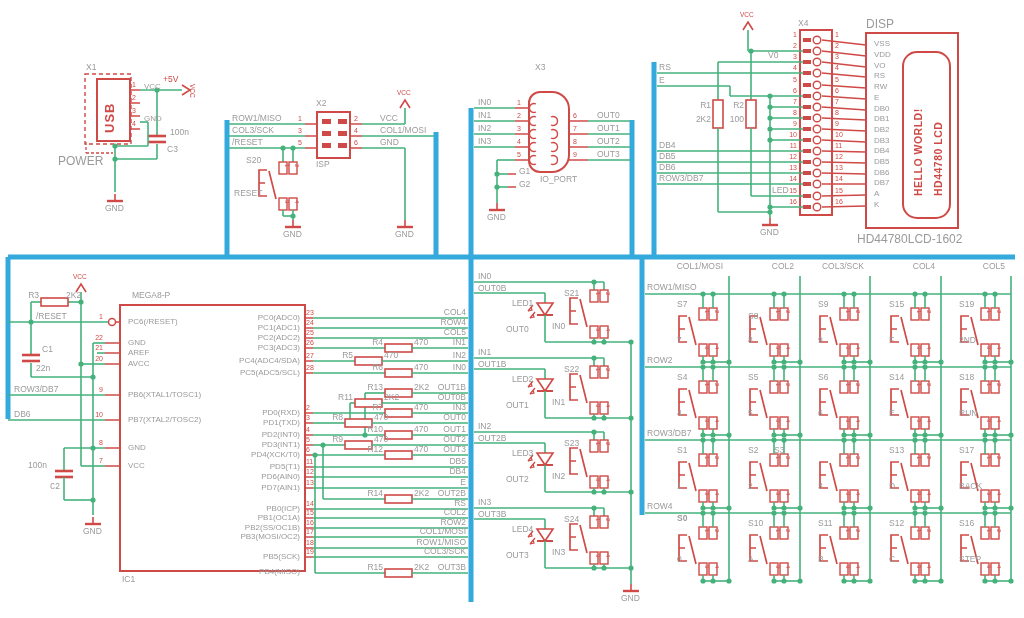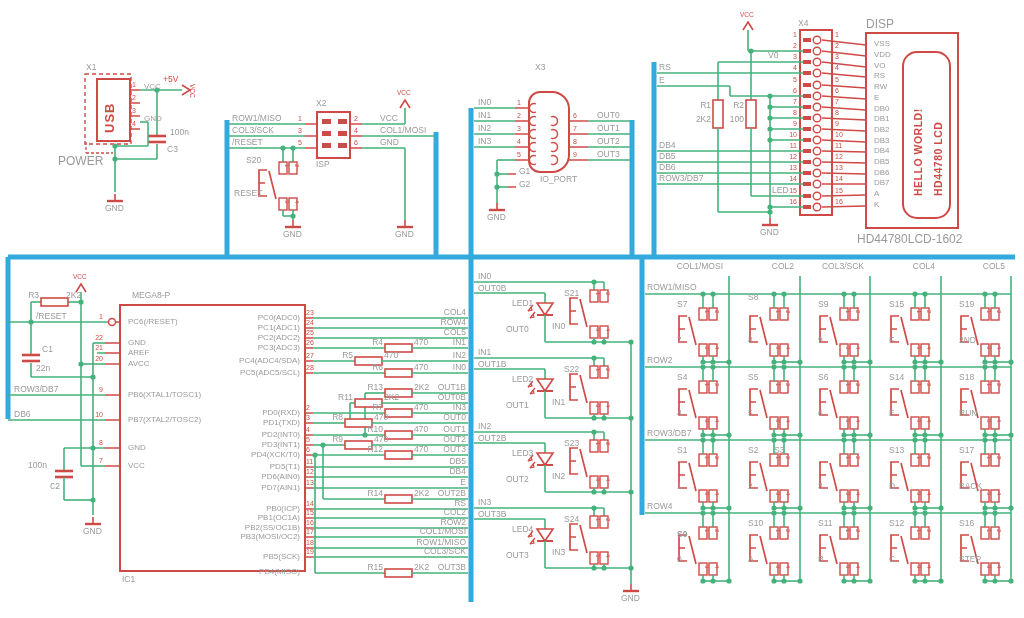--- a/index.html
+++ b/index.html
@@ -1137,21 +1137,21 @@
     <div class="lbl" style="left: 552px; top: 548px;">IN3</div>
     <div class="lbl" style="left: 621px; top: 594px;">GND</div>
     <div class="lbl r" style="left: 723px; top: 262px;">COL1/MOSI</div>
     <div class="lbl r" style="left: 794px; top: 262px;">COL2</div>
     <div class="lbl r" style="left: 864px; top: 262px;">COL3/SCK</div>
     <div class="lbl r" style="left: 935px; top: 262px;">COL4</div>
     <div class="lbl r" style="left: 1005px; top: 262px;">COL5</div>
     <div class="lbl" style="left: 647px; top: 283px;">ROW1/MISO</div>
     <div class="lbl" style="left: 677px; top: 300px;">S7</div>
     <div class="lbl" style="left: 677px; top: 336px;">7</div>
-    <div class="lbl" style="left: 748px; top: 293px;">S8</div>
+    <div class="lbl" style="left: 748px; top: 312px;">S8</div>
     <div class="lbl" style="left: 748px; top: 336px;">8</div>
     <div class="lbl" style="left: 818px; top: 300px;">S9</div>
     <div class="lbl" style="left: 818px; top: 336px;">9</div>
     <div class="lbl" style="left: 889px; top: 300px;">S15</div>
     <div class="lbl" style="left: 889px; top: 336px;">F</div>
     <div class="lbl" style="left: 959px; top: 300px;">S19</div>
     <div class="lbl" style="left: 959px; top: 336px;">2ND</div>
     <div class="lbl" style="left: 647px; top: 356px;">ROW2</div>
     <div class="lbl" style="left: 677px; top: 373px;">S4</div>
     <div class="lbl" style="left: 677px; top: 409px;">4</div>
@@ -1168,21 +1168,21 @@
     <div class="lbl" style="left: 677px; top: 482px;">1</div>
     <div class="lbl" style="left: 748px; top: 446px;">S2</div>
     <div class="lbl" style="left: 748px; top: 482px;">2</div>
     <div class="lbl" style="left: 774px; top: 446px;">S3</div>
     <div class="lbl" style="left: 818px; top: 482px;">3</div>
     <div class="lbl" style="left: 889px; top: 446px;">S13</div>
     <div class="lbl" style="left: 889px; top: 482px;">D</div>
     <div class="lbl" style="left: 959px; top: 446px;">S17</div>
     <div class="lbl" style="left: 959px; top: 482px;">BACK</div>
     <div class="lbl" style="left: 647px; top: 502px;">ROW4</div>
-    <div class="lbl" style="left: 677px; top: 530px; font-weight: bold;">S0</div>
+    <div class="lbl" style="left: 677px; top: 514px; font-weight: bold;">S0</div>
     <div class="lbl" style="left: 677px; top: 555px;">0</div>
     <div class="lbl" style="left: 748px; top: 519px;">S10</div>
     <div class="lbl" style="left: 748px; top: 555px;">A</div>
     <div class="lbl" style="left: 818px; top: 519px;">S11</div>
     <div class="lbl" style="left: 818px; top: 555px;">B</div>
     <div class="lbl" style="left: 889px; top: 519px;">S12</div>
     <div class="lbl" style="left: 889px; top: 555px;">C</div>
     <div class="lbl" style="left: 959px; top: 519px;">S16</div>
     <div class="lbl" style="left: 959px; top: 555px;">STEP</div>
   </div>

